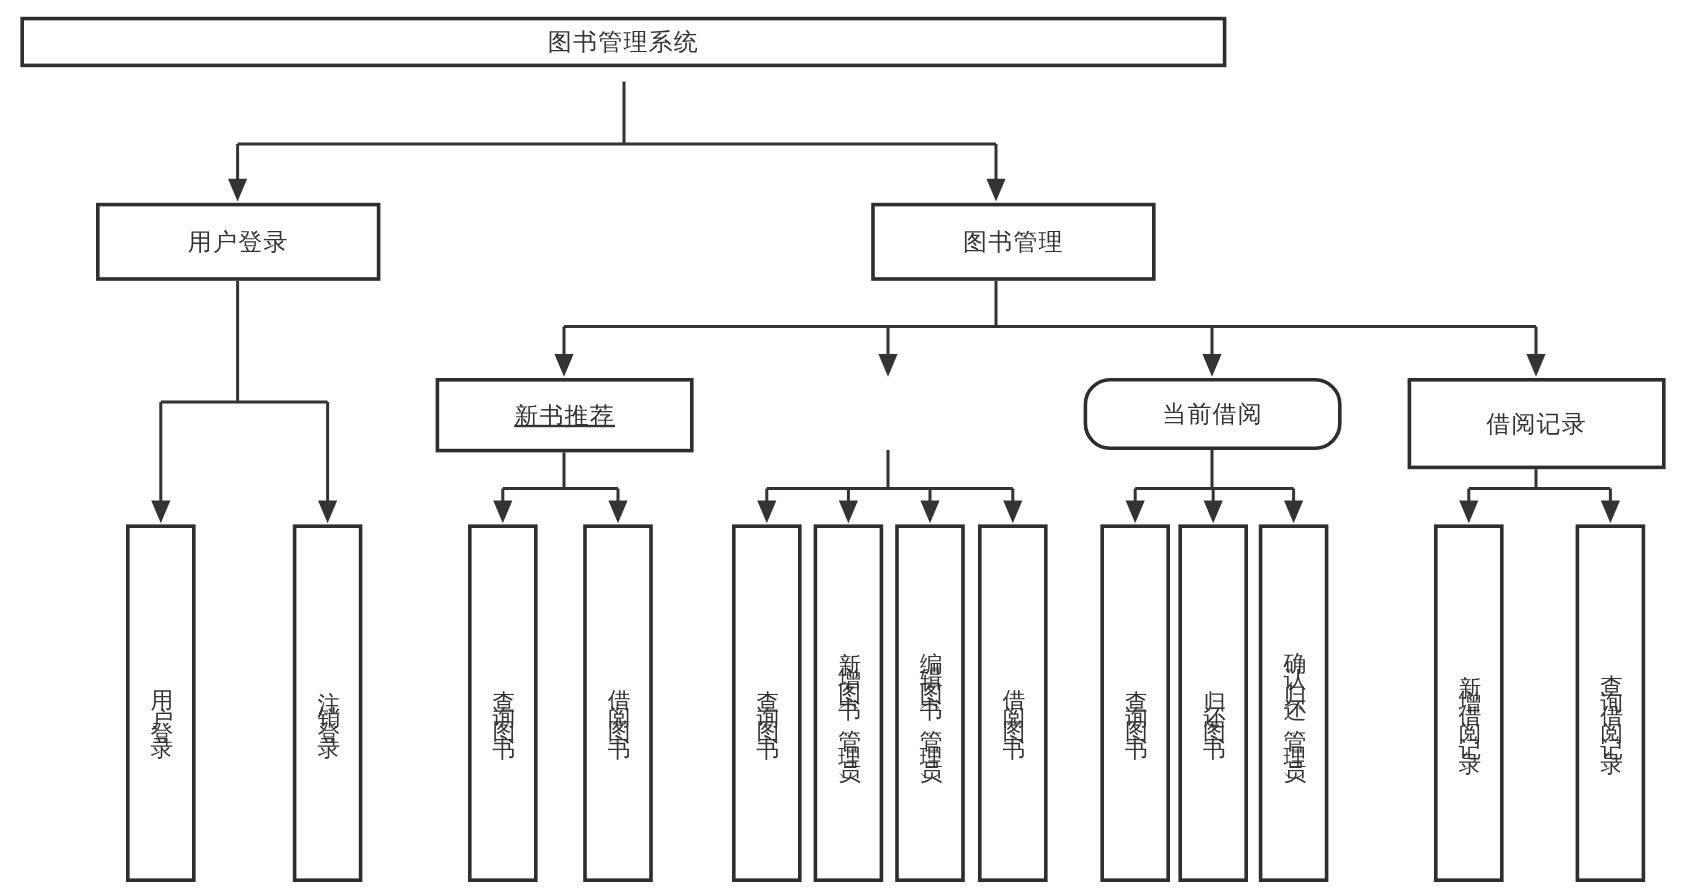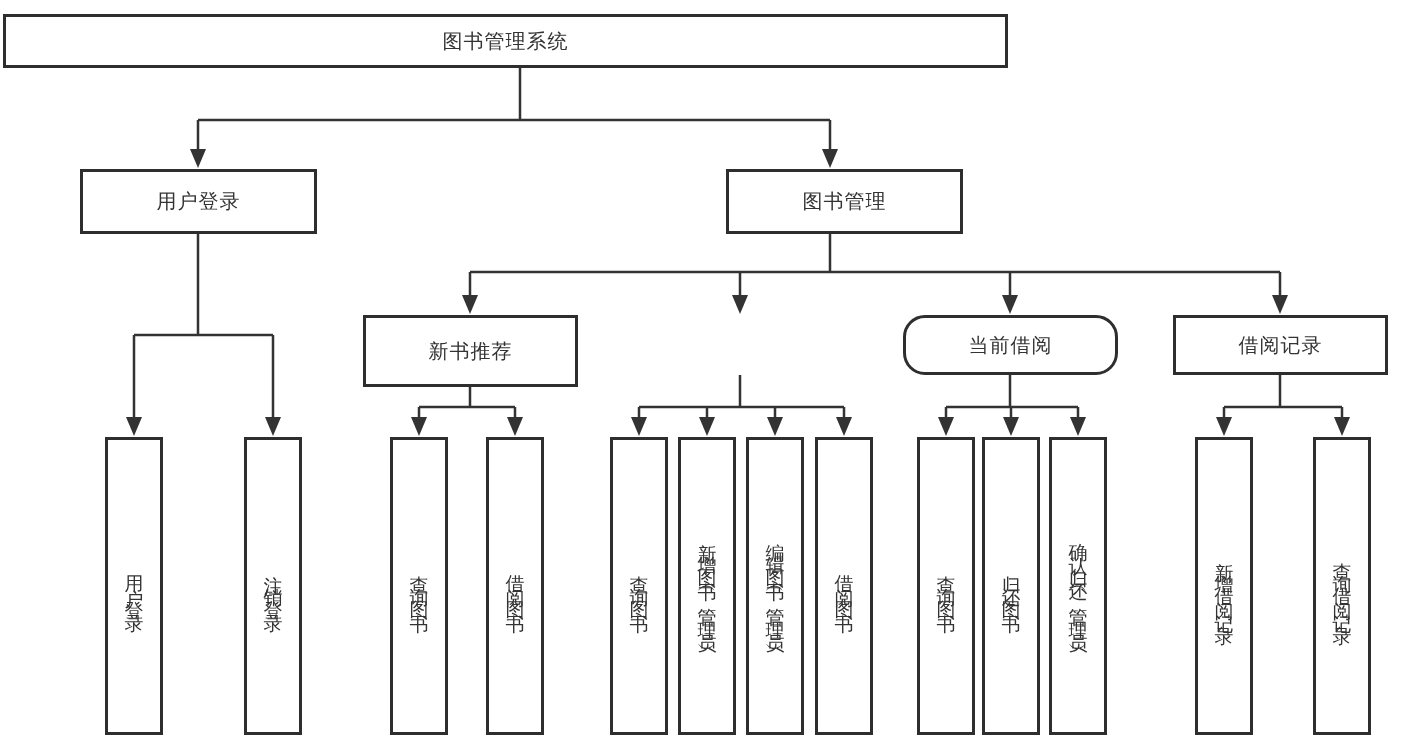--- a/index.html
+++ b/index.html
@@ -94,28 +94,28 @@
       <polygon points="767,417 783,417 775,436"></polygon>
       <polygon points="836,417 852,417 844,436"></polygon>
       <polygon points="938,417 954,417 946,436"></polygon>
       <polygon points="1003,417 1019,417 1011,436"></polygon>
       <polygon points="1070,417 1086,417 1078,436"></polygon>
       <polygon points="1216,417 1232,417 1224,436"></polygon>
       <polygon points="1334,417 1350,417 1342,436"></polygon>
     </g>
   </svg>
 
-  <div class="hbox" style="left:3px; top:14px; width:1005px; height:54px;">图书管理系统</div>
+  <div class="hbox" style="left:17px; top:14px; width:1005px; height:42px;">图书管理系统</div>
 
   <div class="hbox" style="left:80px; top:169px; width:237px; height:65px;">用户登录</div>
   <div class="hbox" style="left:712px; top:169px; width:237px; height:65px;margin-left:14px;">图书管理</div>
 
-  <div class="hbox" style="left:363px; top:315px; width:215px; height:72px;">新书推荐</div>
+  <div class="hbox" style="left:363px; top:315px; width:215px; height:62px;text-decoration:underline;">新书推荐</div>
   <div class="hbox" style="left:903px; top:315px; width:215px; height:60px;border-radius:22px;">当前借阅</div>
-  <div class="hbox" style="left:1173px; top:315px; width:215px; height:60px;">借阅记录</div>
+  <div class="hbox" style="left:1173px; top:315px; width:215px; height:76px;">借阅记录</div>
 
   <div class="vbox" style="left:105px;">用户登录</div>
   <div class="vbox" style="left:244px;">注销登录</div>
 
   <div class="vbox" style="left:390px;">查询图书</div>
   <div class="vbox" style="left:486px;">借阅图书</div>
 
   <div class="vbox" style="left:610px;">查询图书</div>
   <div class="vbox" style="left:678px;">新增图书（管理员）</div>
   <div class="vbox" style="left:746px;">编辑图书（管理员）</div>

